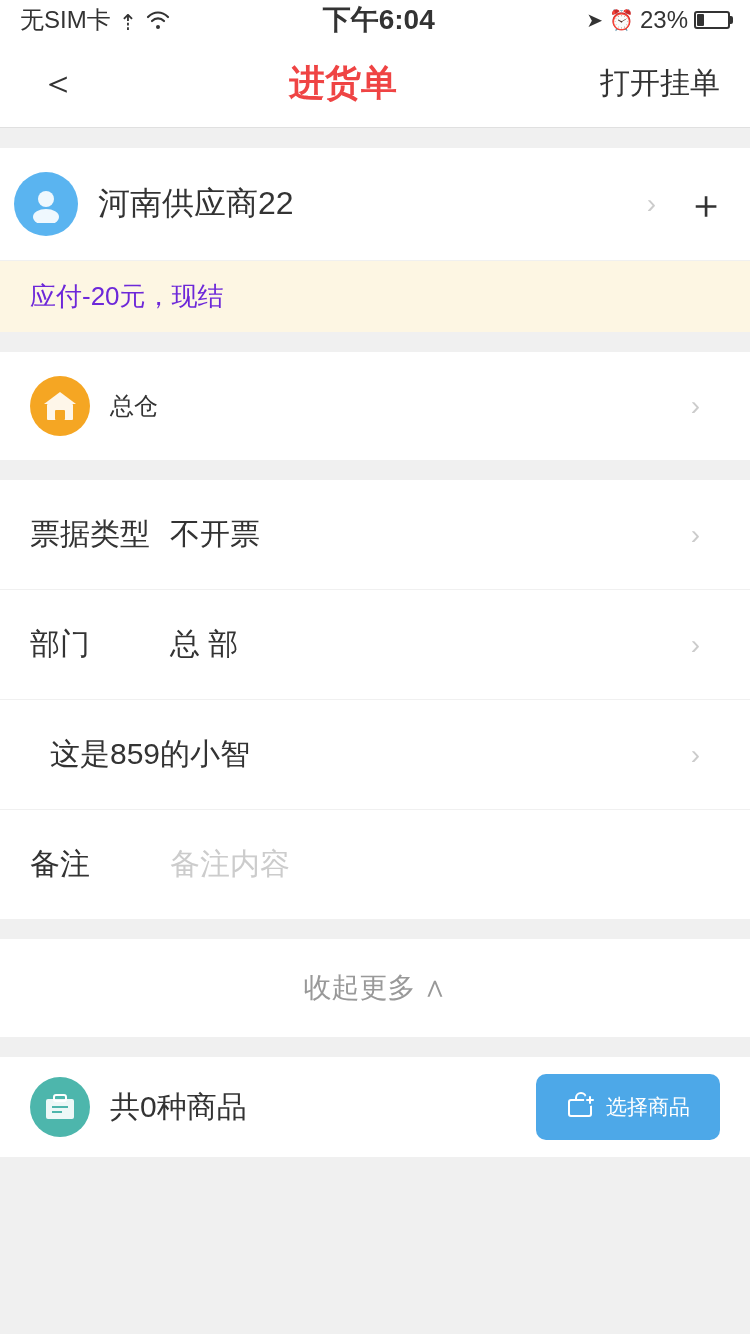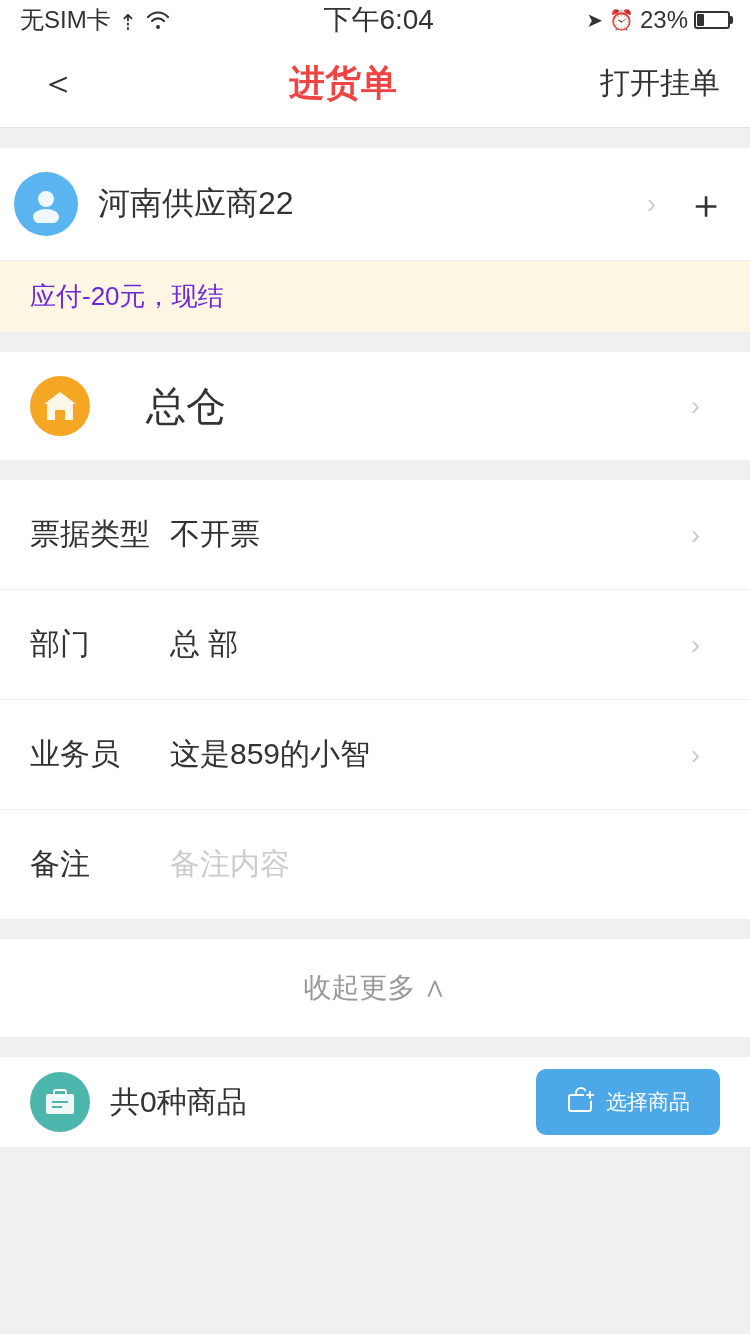--- a/index.html
+++ b/index.html
@@ -19,21 +19,21 @@
       height: 40px;
       background: #fff;
       display: flex;
       align-items: center;
       justify-content: space-between;
       padding: 0 20px;
       font-size: 24px;
       color: #333;
     }
     .status-left { display: flex; align-items: flex-end; gap: 8px; }
-    .status-center { font-size: 28px; font-weight: 400; }
+    .status-center { font-size: 28px; font-weight: 700; }
     .status-right { display: flex; align-items: center; gap: 6px; }
     .battery-icon {
       display: inline-flex; align-items: center;
       border: 2px solid #333; border-radius: 3px;
       width: 36px; height: 18px; position: relative; padding: 1px;
     }
     .battery-icon::after {
       content: '';
       position: absolute;
       right: -5px; top: 50%; transform: translateY(-50%);
@@ -136,23 +136,22 @@
       width: 60px; height: 60px;
       border-radius: 50%;
       background: #f5a623;
       display: flex; align-items: center; justify-content: center;
       margin-right: 20px;
       flex-shrink: 0;
     }
     .warehouse-icon svg { width: 36px; height: 36px; }
     .warehouse-name {
       flex: 1;
-      font-size: 40px;
-      color: #333;
-      margin-left: 36px;
+      font-size: 24px;
+      color: #333;
     }
 
     
     .form-section {
       background: #fff;
       margin-top: 20px;
     }
     .form-row {
       display: flex;
       align-items: center;
@@ -187,21 +186,21 @@
       color: #999;
     }
 
     
     .bottom-bar {
       background: #fff;
       margin-top: 20px;
       display: flex;
       align-items: center;
       padding: 20px 30px;
-      height: 90px;
+      height: 100px;
     }
     .product-icon {
       width: 60px; height: 60px;
       border-radius: 50%;
       background: #4db6ac;
       display: flex; align-items: center; justify-content: center;
       margin-right: 20px;
       flex-shrink: 0;
     }
     .product-icon svg { width: 36px; height: 36px; }
@@ -301,21 +300,20 @@
     <span class="chevron-right">›</span>
   </div>
 
   <div class="form-row">
     <span class="form-label">部门</span>
     <span class="form-value">总 部</span>
     <span class="chevron-right">›</span>
   </div>
 
   <div class="form-row">
-    <span class="form-label">业务员</span>
     <span class="form-value">这是859的小智</span>
     <span class="chevron-right">›</span>
   </div>
 
   <div class="form-row">
     <span class="form-label">备注</span>
     <span class="form-value placeholder">备注内容</span>
   </div>
 </div>
 

